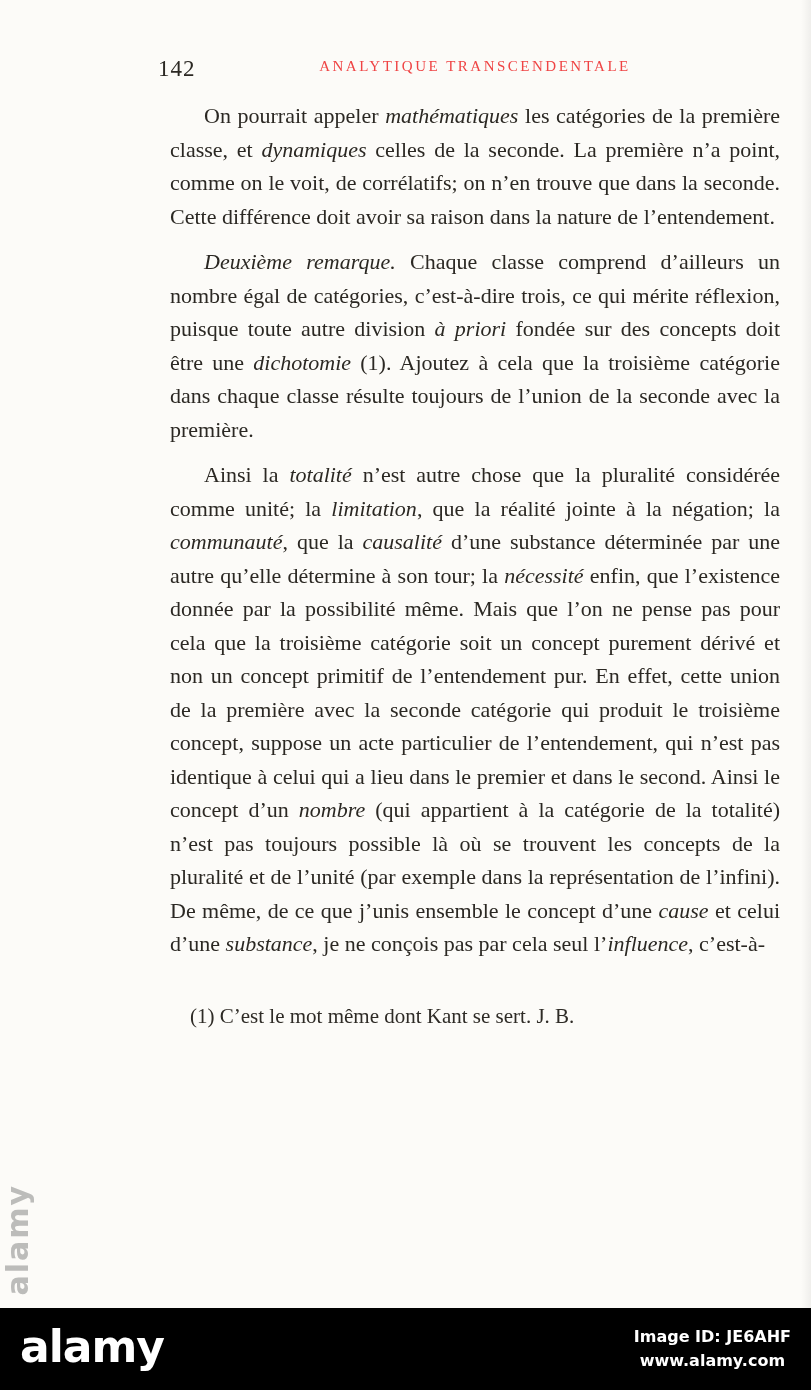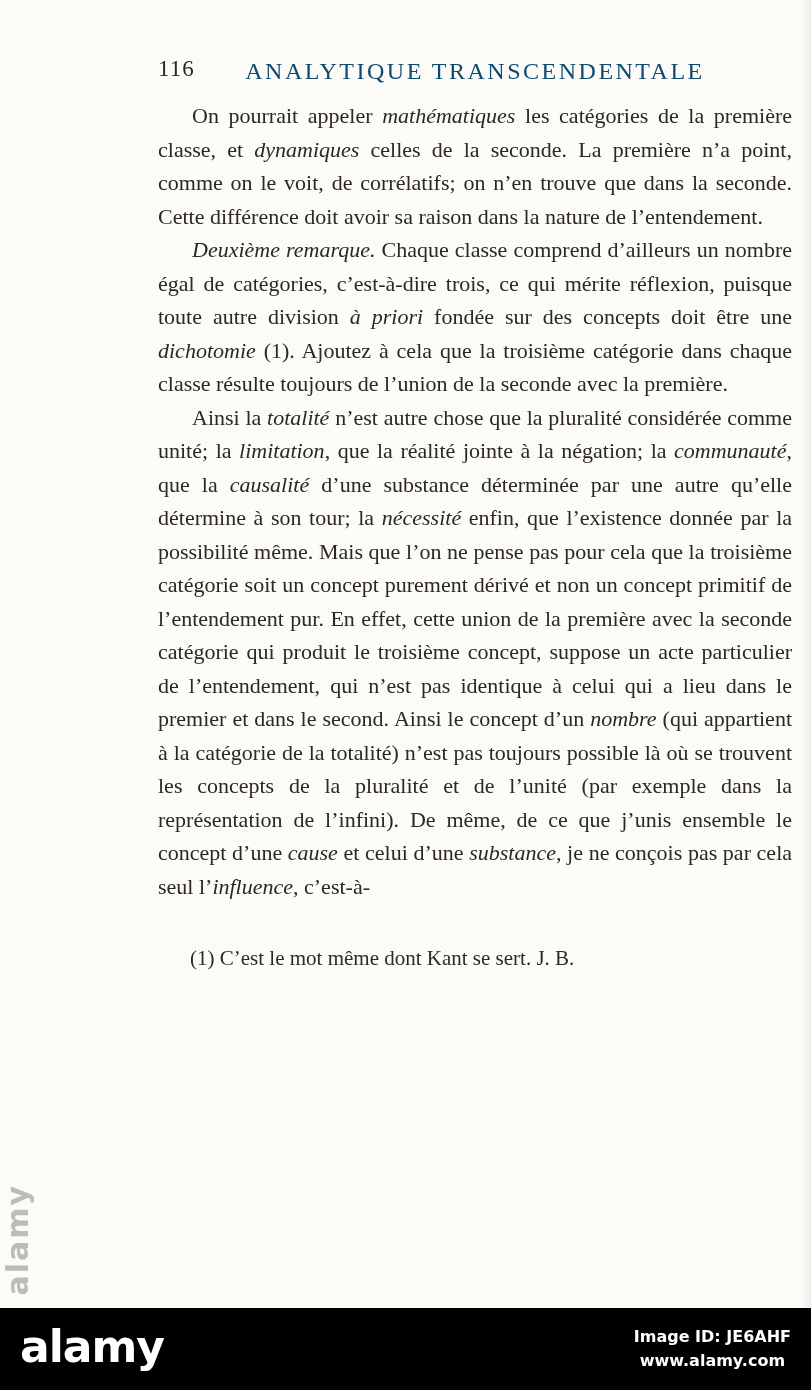--- a/index.html
+++ b/index.html
@@ -25,32 +25,32 @@
     pointer-events: none;
   }
   .header {
     position: relative;
     margin: 56px 19px 0 158px;
     height: 28px;
   }
   .running-title {
     position: absolute; left: 0; right: 0; top: 2px;
     text-align: center;
-    font-size: 24px;
+    font-size: 15px;
     letter-spacing: 2.5px;
-    color: #0c4a6e;
+    color: #ef4444;
   }
   .page-number {
     position: absolute; left: 0; top: 0;
     font-size: 23px;
     letter-spacing: 1px;
   }
   .body-text { margin: 15px 19px 0 158px; }
   .body-text p {
-    margin: 0;
+    margin: 12px;
     font-size: 22px;
     line-height: 33.5px;
     text-align: justify;
     text-indent: 34px;
   }
   .body-text em { font-style: italic; }
   .footnote {
     margin: 42px 60px 0 190px;
     font-size: 21px;
     line-height: 26px;
@@ -95,21 +95,21 @@
     line-height: 24px;
   }
 </style>
 </head>
 <body>
 
 <div class="scan">
 
   <div class="header">
     <span class="running-title">ANALYTIQUE TRANSCENDENTALE</span>
-    <span class="page-number">116</span>
+    <span class="page-number">142</span>
   </div>
 
   <div class="body-text">
     <p><span>On pourrait appeler </span><em>mathématiques</em><span> les catégories de la première classe, et </span><em>dynamiques</em><span> celles de la seconde. La première n’a point, comme on le voit, de corrélatifs; on n’en trouve que dans la seconde. Cette différence doit avoir sa raison dans la nature de l’entendement.</span></p>
     <p><em>Deuxième remarque.</em><span> Chaque classe comprend d’ailleurs un nombre égal de catégories, c’est-à-dire trois, ce qui mérite réflexion, puisque toute autre division </span><em>à priori</em><span> fondée sur des concepts doit être une </span><em>dichotomie</em><span> (1). Ajoutez à cela que la troisième catégorie dans chaque classe résulte toujours de l’union de la seconde avec la première.</span></p>
     <p><span>Ainsi la </span><em>totalité</em><span> n’est autre chose que la pluralité considérée comme unité; la </span><em>limitation</em><span>, que la réalité jointe à la négation; la </span><em>communauté</em><span>, que la </span><em>causalité</em><span> d’une substance déterminée par une autre qu’elle détermine à son tour; la </span><em>nécessité</em><span> enfin, que l’existence donnée par la possibilité même. Mais que l’on ne pense pas pour cela que la troisième catégorie soit un concept purement dérivé et non un concept primitif de l’entendement pur. En effet, cette union de la première avec la seconde catégorie qui produit le troisième concept, suppose un acte particulier de l’entendement, qui n’est pas identique à celui qui a lieu dans le premier et dans le second. Ainsi le concept d’un </span><em>nombre</em><span> (qui appartient à la catégorie de la totalité) n’est pas toujours possible là où se trouvent les concepts de la pluralité et de l’unité (par exemple dans la représentation de l’infini). De même, de ce que j’unis ensemble le concept d’une </span><em>cause</em><span> et celui d’une </span><em>substance</em><span>, je ne conçois pas par cela seul l’</span><em>influence</em><span>, c’est-à-</span></p>
   </div>
 
   <div class="footnote">(1) C’est le mot même dont Kant se sert.  J. B.</div>
 

